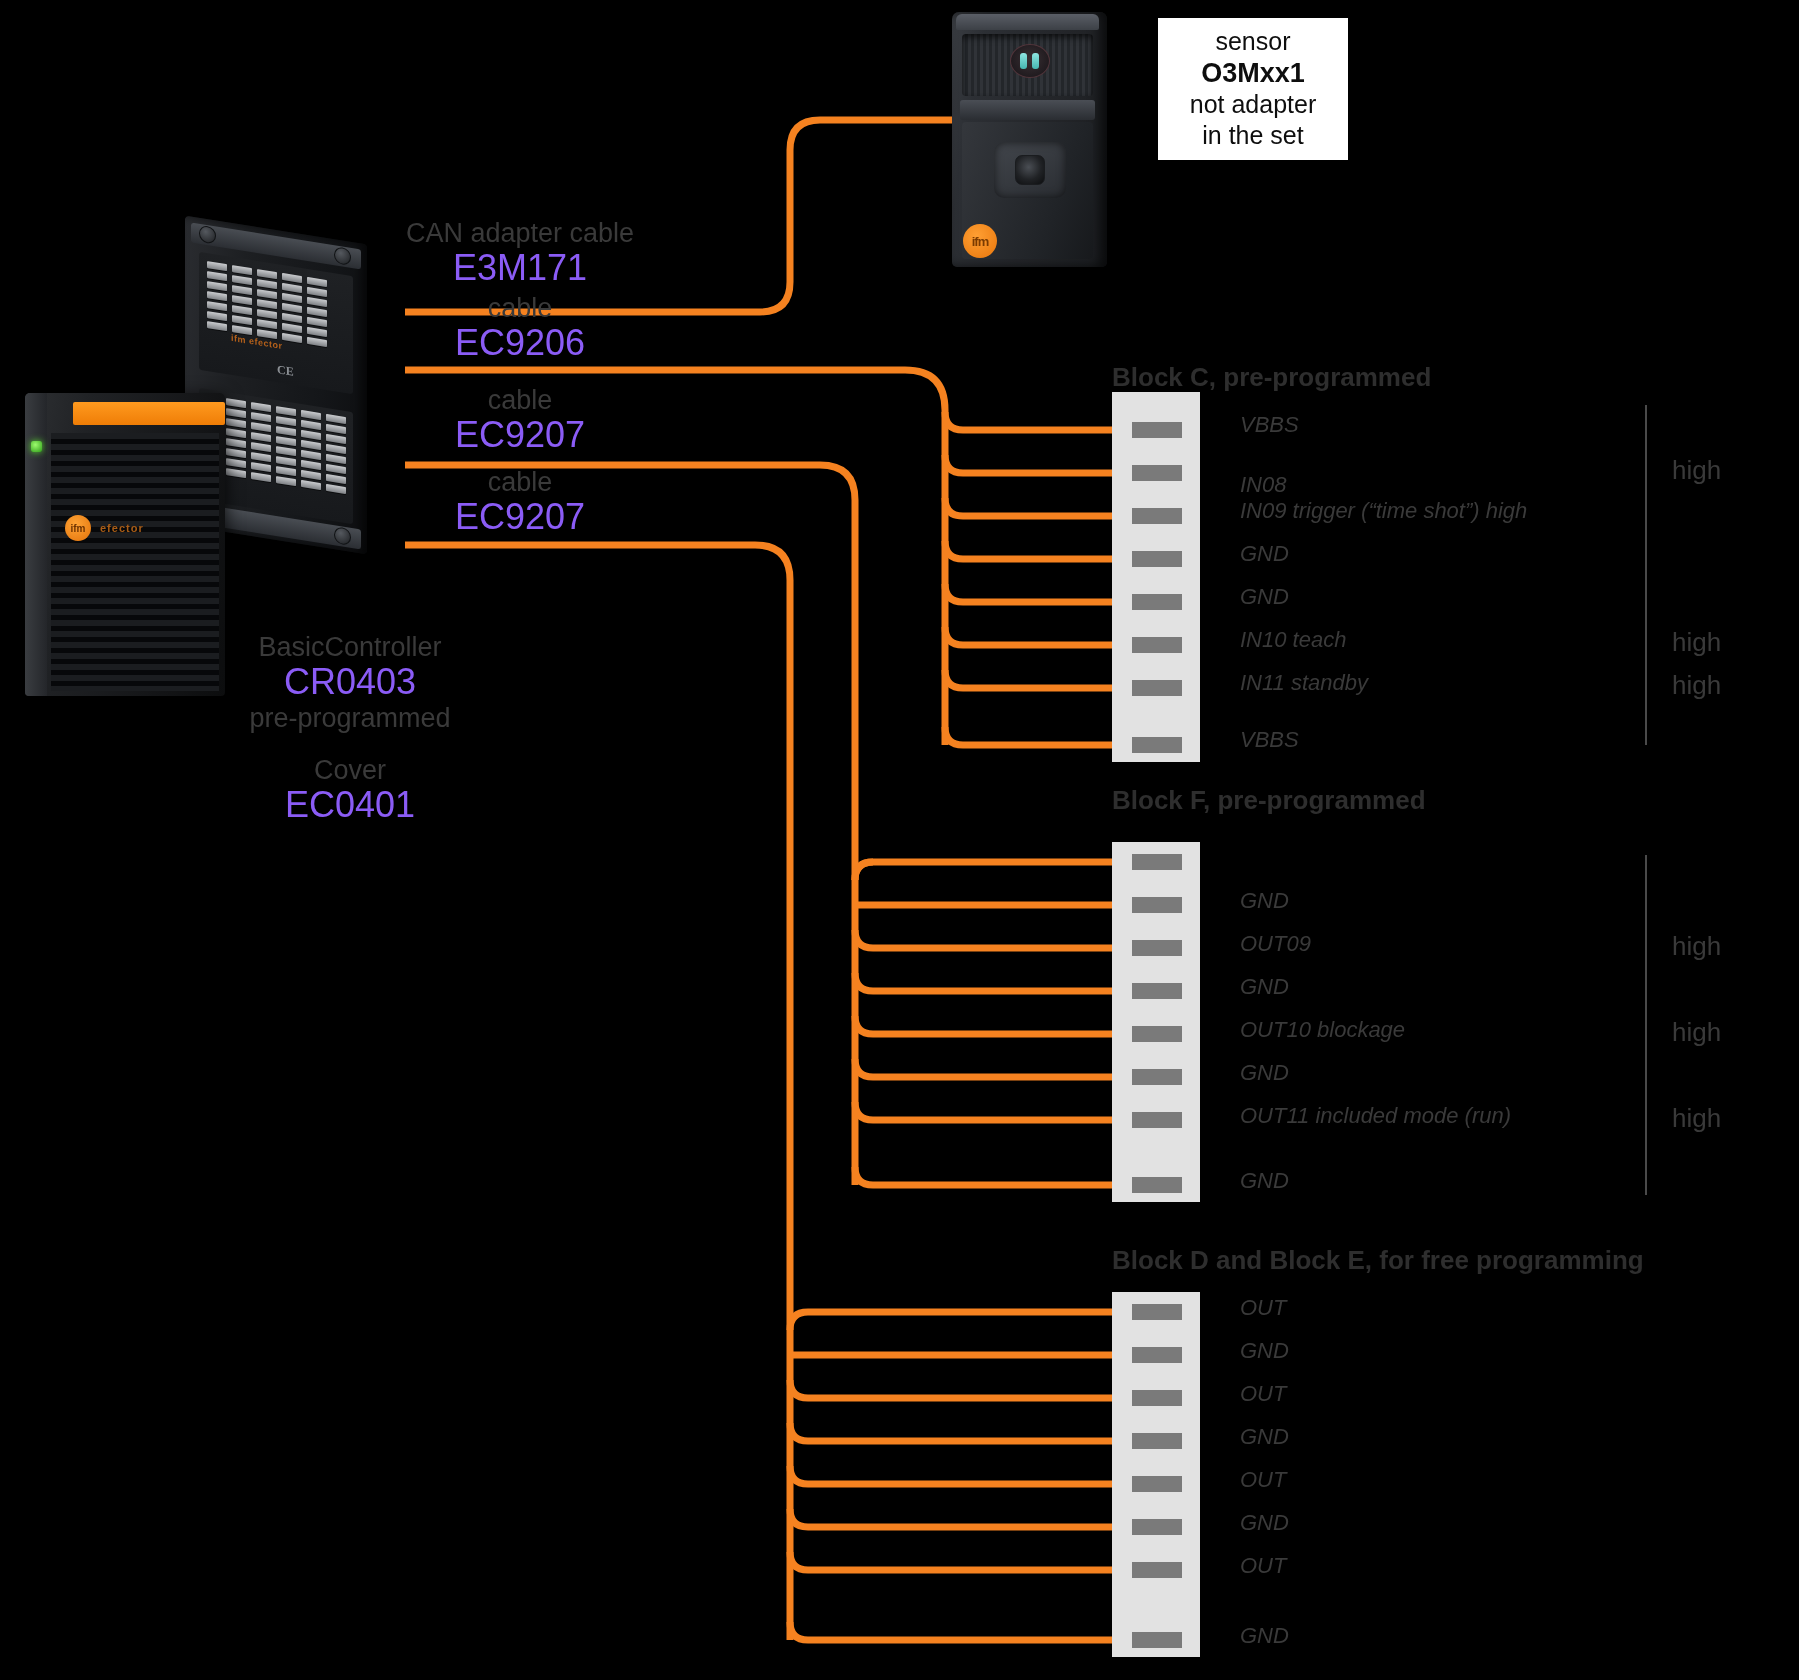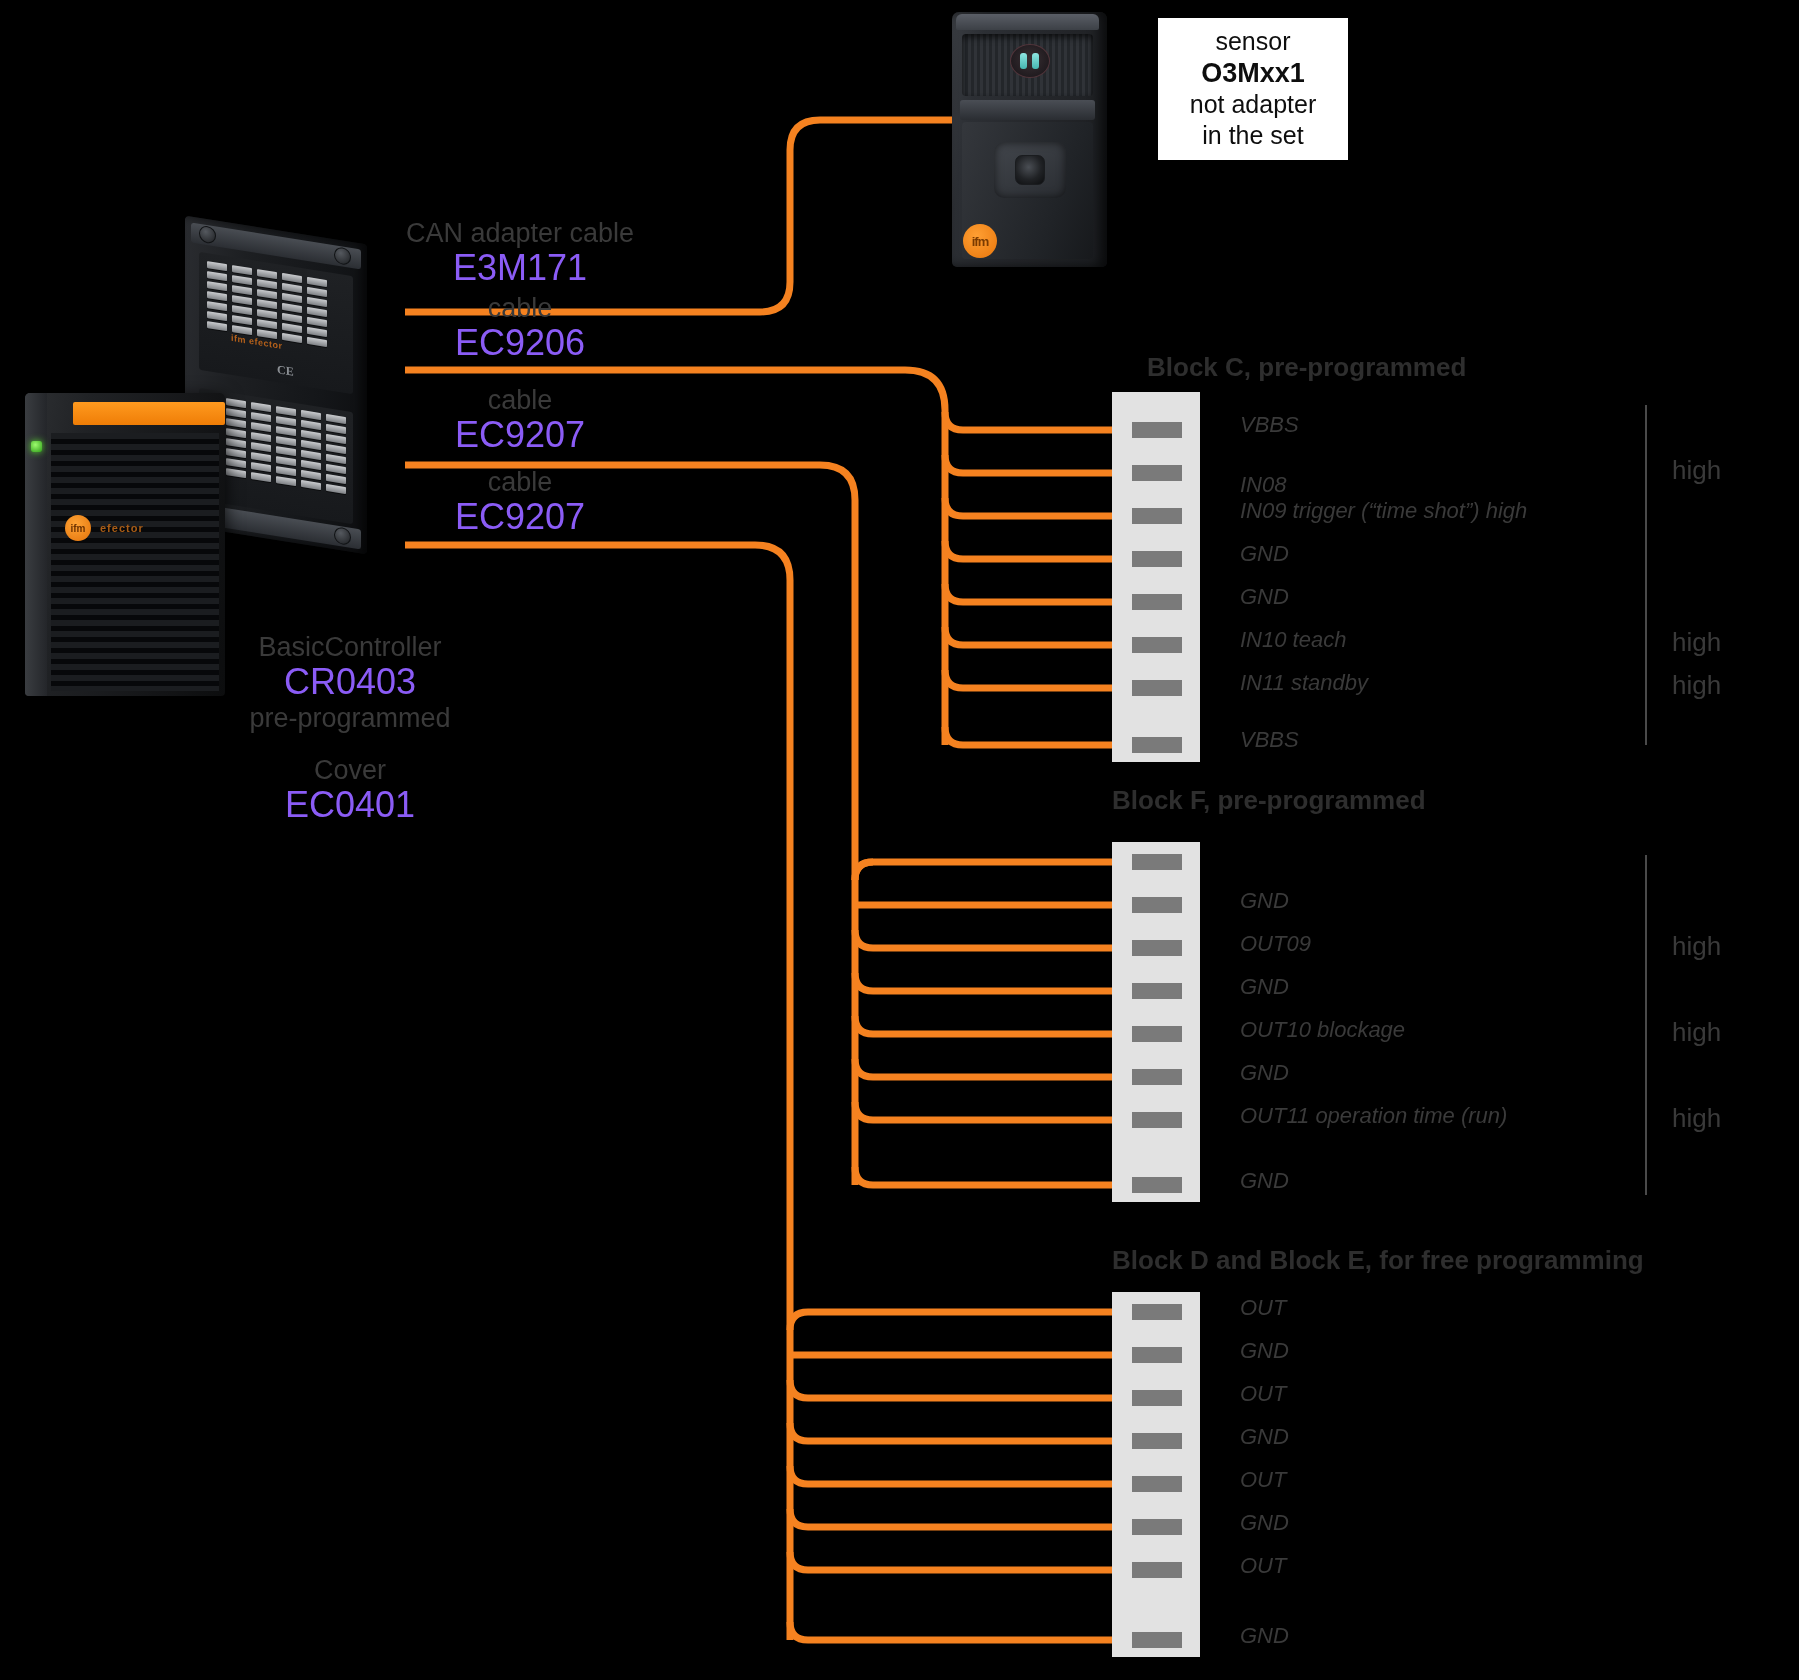--- a/index.html
+++ b/index.html
@@ -474,21 +474,21 @@
   <div class="cablelabel" style="left:215px; top:632px; width:270px;">
     <span class="l1">BasicController</span>
     <span class="l2">CR0403</span>
     <span class="l3">pre-programmed</span>
   </div>
   <div class="cablelabel" style="left:215px; top:755px; width:270px;">
     <span class="l1">Cover</span>
     <span class="l2">EC0401</span>
   </div>
 
-  <div class="blockhdr" style="left:1112px; top:352px;margin-left:35px;">Block C, pre-programmed</div>
+  <div class="blockhdr" style="left:1112px; top:362px;">Block C, pre-programmed</div>
   <div class="block" id="blk-c" style="left:1112px; top:392px; height:370px;">
     <div class="pin" style="top:30px;"></div>
     <div class="pin" style="top:73px;"></div>
     <div class="pin" style="top:116px;"></div>
     <div class="pin" style="top:159px;"></div>
     <div class="pin" style="top:202px;"></div>
     <div class="pin" style="top:245px;"></div>
     <div class="pin" style="top:288px;"></div>
     <div class="pin" style="top:345px;"></div>
   </div>
@@ -518,21 +518,21 @@
     <div class="pin" style="top:270px;"></div>
     <div class="pin" style="top:335px;"></div>
   </div>
   <div class="divider" style="left:1645px; top:855px; height:340px;"></div>
 
   <div class="pinlabel" style="left:1240px; top:888px;">GND</div>
   <div class="pinlabel" style="left:1240px; top:931px;">OUT09</div>
   <div class="pinlabel" style="left:1240px; top:974px;">GND</div>
   <div class="pinlabel" style="left:1240px; top:1017px;">OUT10 blockage</div>
   <div class="pinlabel" style="left:1240px; top:1060px;">GND</div>
-  <div class="pinlabel" style="left:1240px; top:1103px;">OUT11 operation time (run)</div>
+  <div class="pinlabel" style="left:1240px; top:1103px;">OUT11 included mode (run)</div>
   <div class="pinlabel" style="left:1240px; top:1168px;">GND</div>
 
   <div class="highlabel" style="left:1672px; top:931px;">high</div>
   <div class="highlabel" style="left:1672px; top:1017px;">high</div>
   <div class="highlabel" style="left:1672px; top:1103px;">high</div>
 
   <div class="blockhdr" style="left:1112px; top:1245px;">Block D and Block E, for free programming</div>
   <div class="block" id="blk-de" style="left:1112px; top:1292px; height:365px;">
     <div class="pin" style="top:12px;"></div>
     <div class="pin" style="top:55px;"></div>

